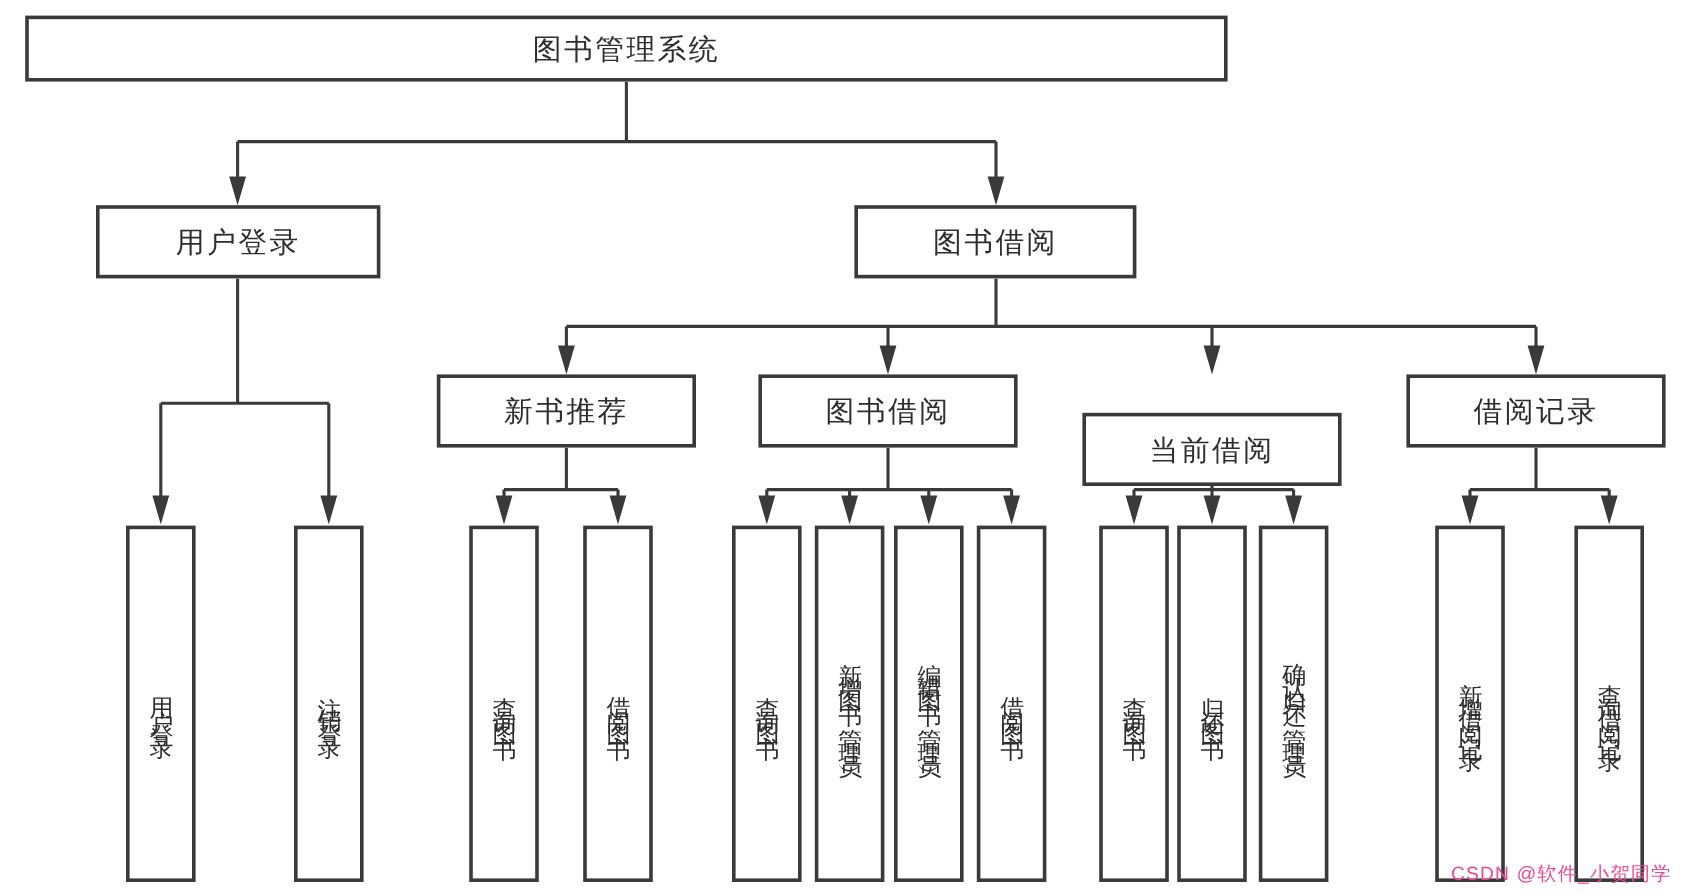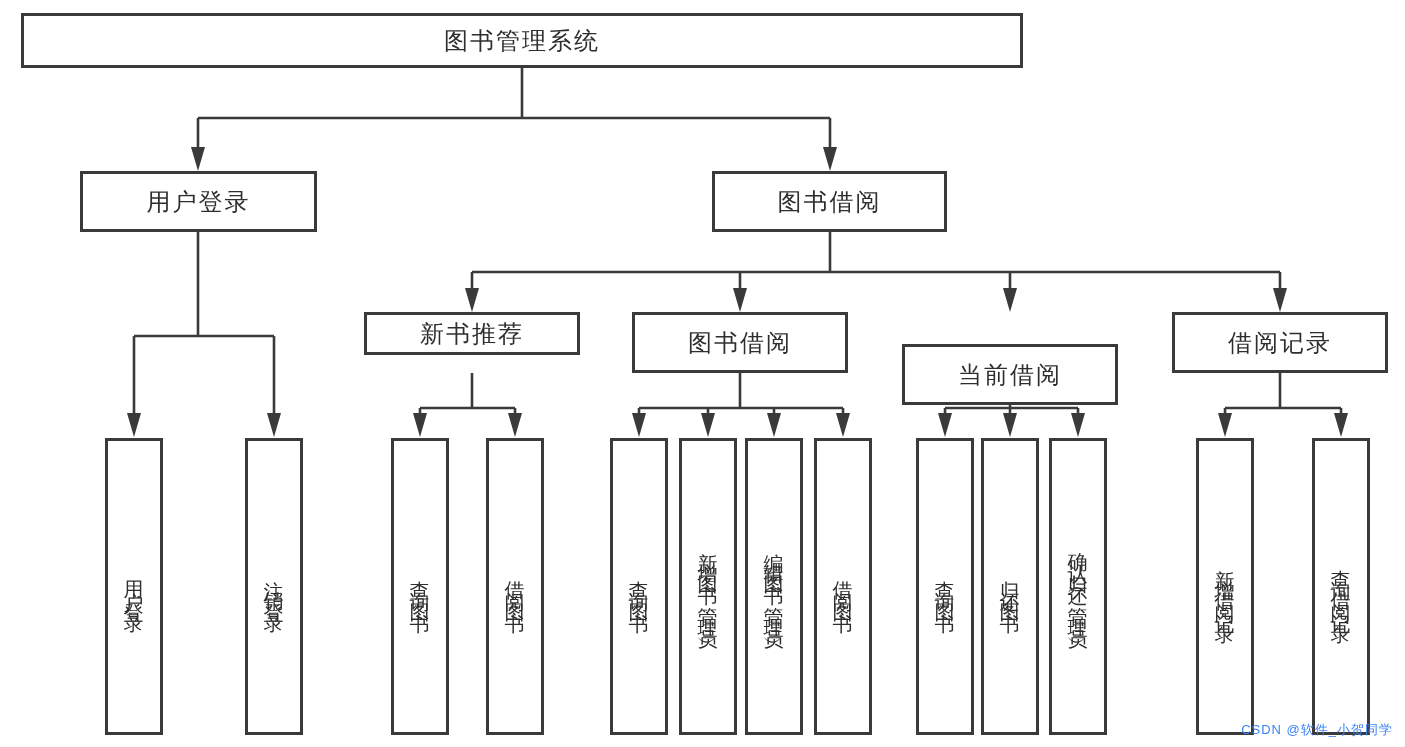--- a/index.html
+++ b/index.html
@@ -50,21 +50,21 @@
     line-height: 1;
     color: #2e2e2e;
     max-height: 290px;
   }
   
   #n-root   { left: 21px;  top: 13px;  width: 1002px; height: 55px; }
   
   #n-login  { left: 80px;  top: 171px; width: 237px; height: 61px; }
   #n-mgmt   { left: 712px; top: 171px; width: 235px; height: 61px; }
   
-  #n-newbk  { left: 364px;  top: 312px; width: 216px; height: 43px; }
+  #n-newbk  { left: 364px;  top: 312px; width: 216px; height: 61px; }
   #n-borrow { left: 632px;  top: 312px; width: 216px; height: 61px; text-align: right; }
   #n-curr   { left: 902px;  top: 312px; width: 216px; height: 61px; margin-top: 32px; }
   #n-rec    { left: 1172px; top: 312px; width: 216px; height: 61px; }
   
   #lf-ul1 { left: 105px; }
   #lf-ul2 { left: 245px; }
   #lf-nb1 { left: 391px; }
   #lf-nb2 { left: 486px; }
   #lf-bb1 { left: 610px; }
   #lf-bb2 { left: 679px; }
@@ -72,22 +72,22 @@
   #lf-bb4 { left: 814px; }
   #lf-cb1 { left: 916px; }
   #lf-cb2 { left: 981px; }
   #lf-cb3 { left: 1049px; }
   #lf-br1 { left: 1196px; }
   #lf-br2 { left: 1312px; }
   #watermark {
     position: absolute;
     right: 12px;
     bottom: 8px;
-    font-size: 13px;
-    color: #3b82f6;
+    font-size: 16px;
+    color: #ec4899;
     letter-spacing: 1px;
     white-space: nowrap;
     z-index: 5;
   }
 </style>
 </head>
 <body>
 
 <div id="stage">
 

